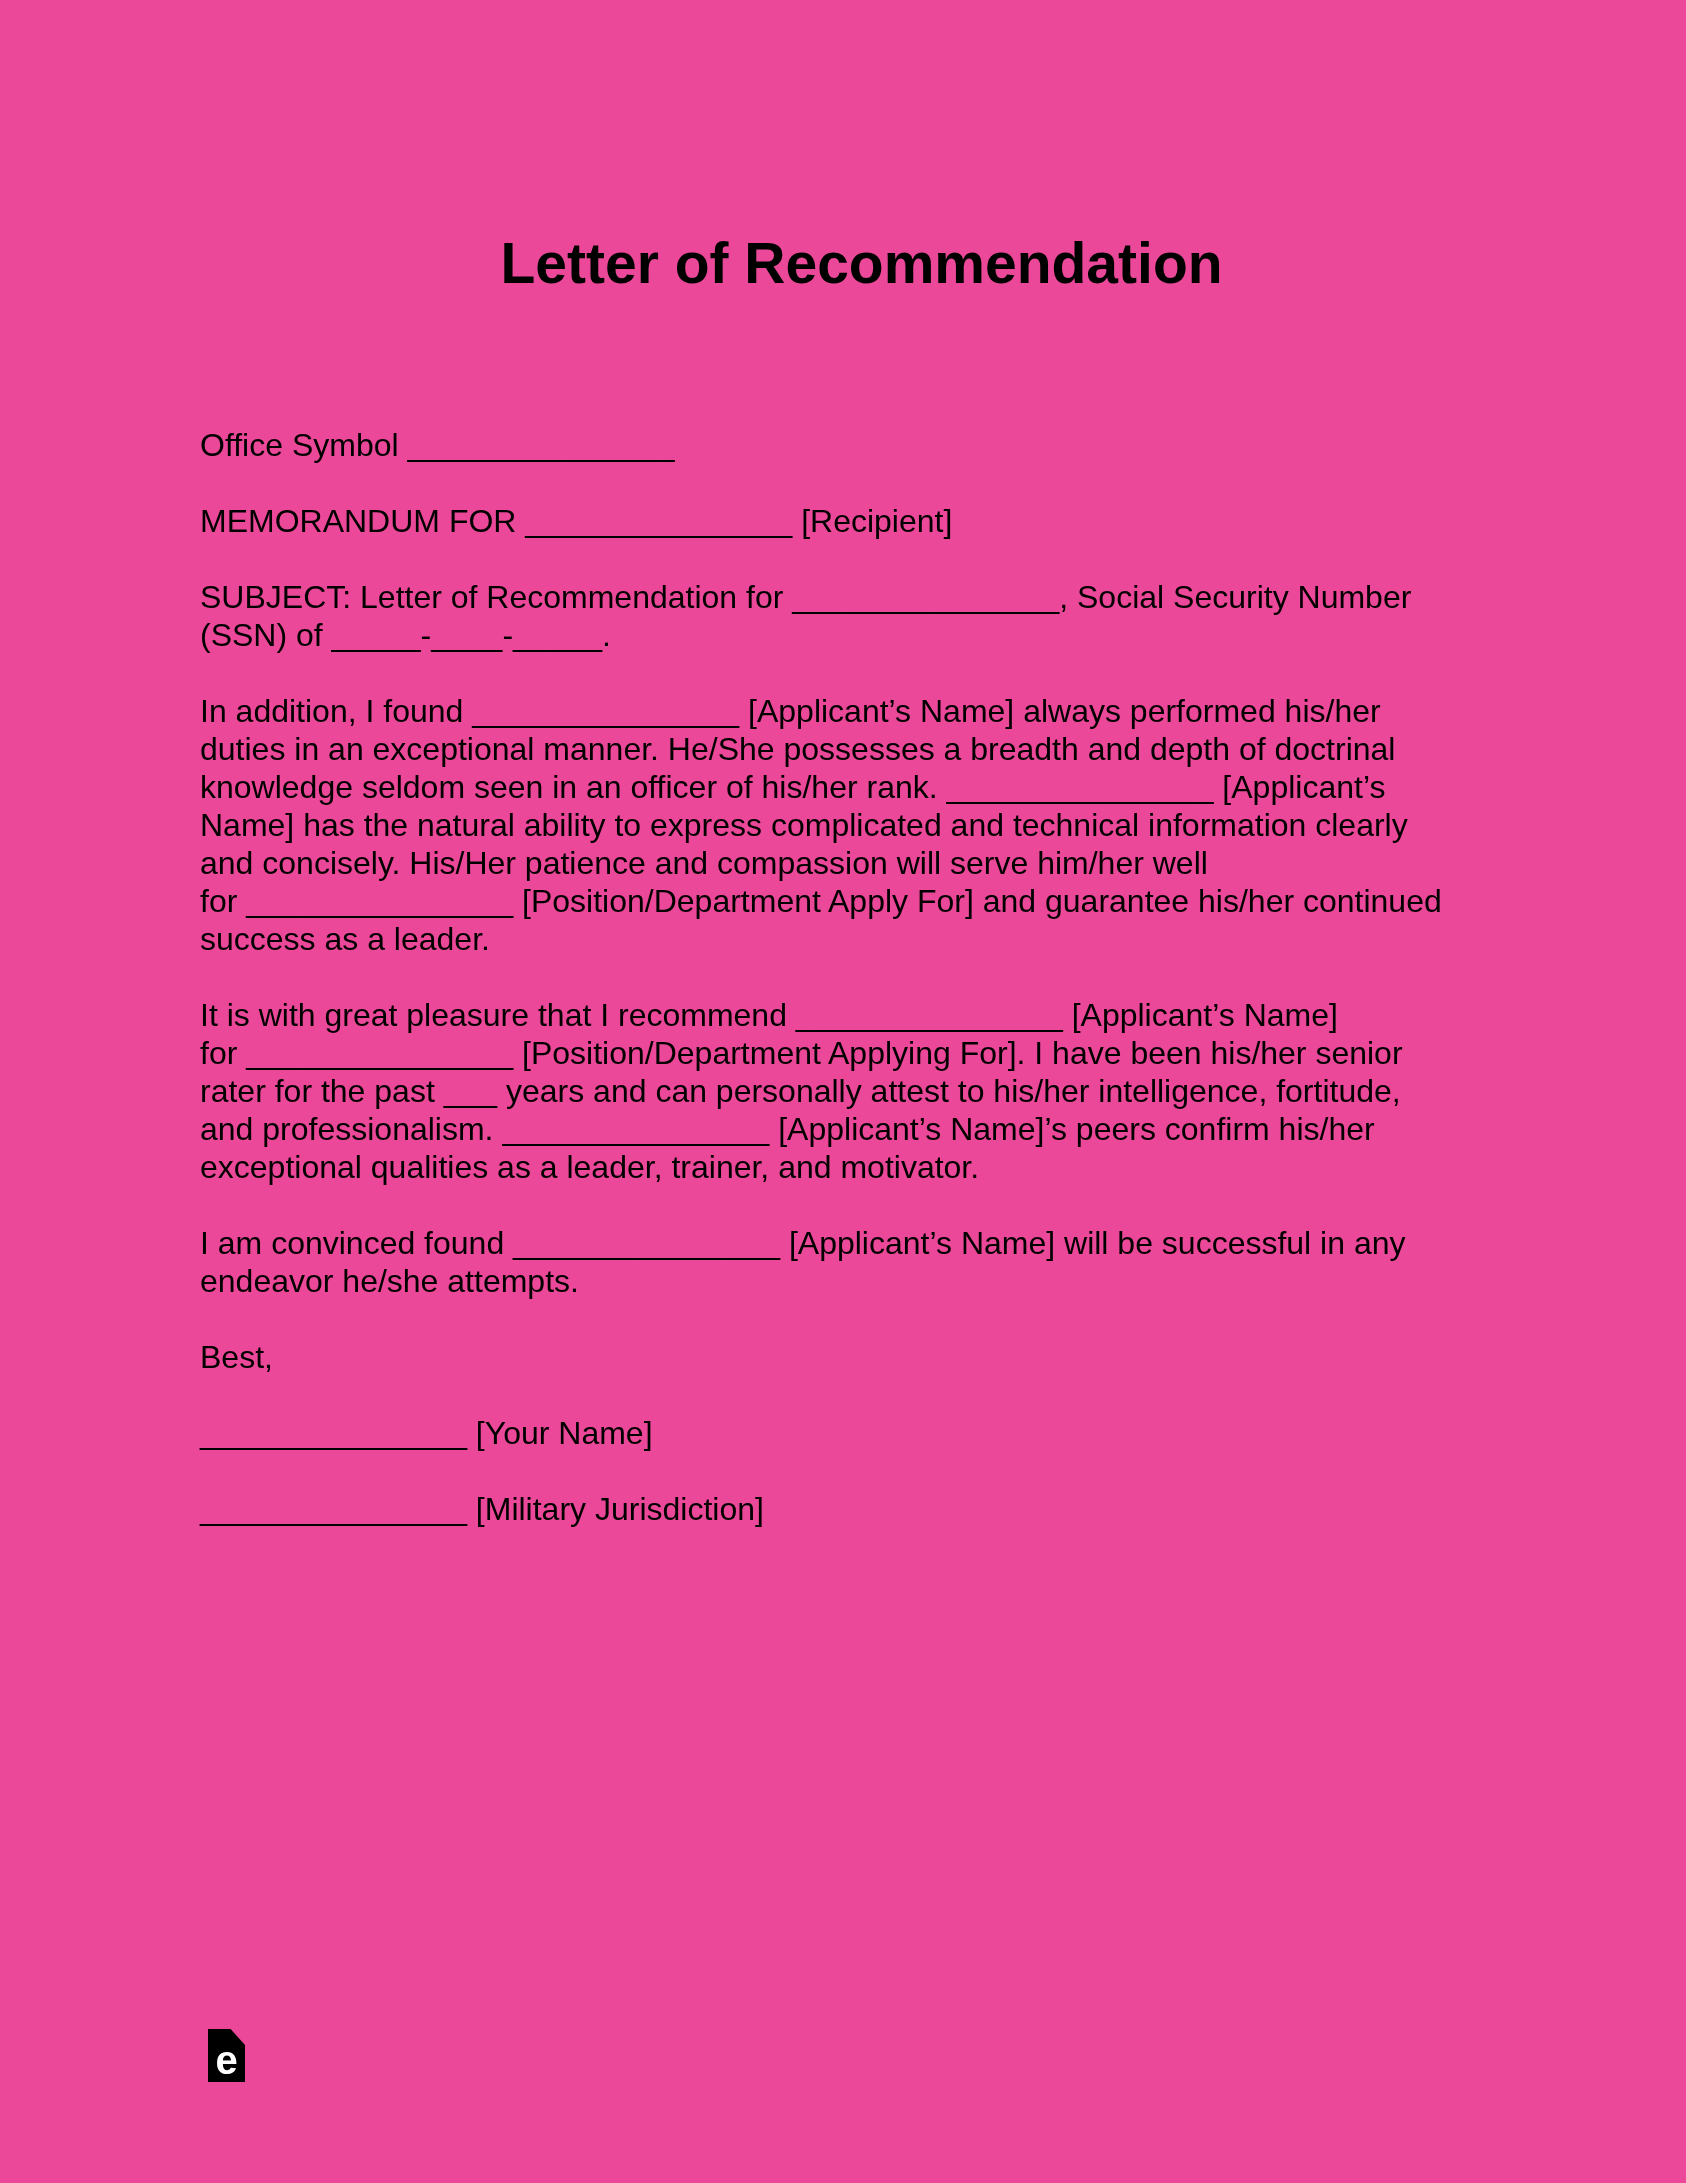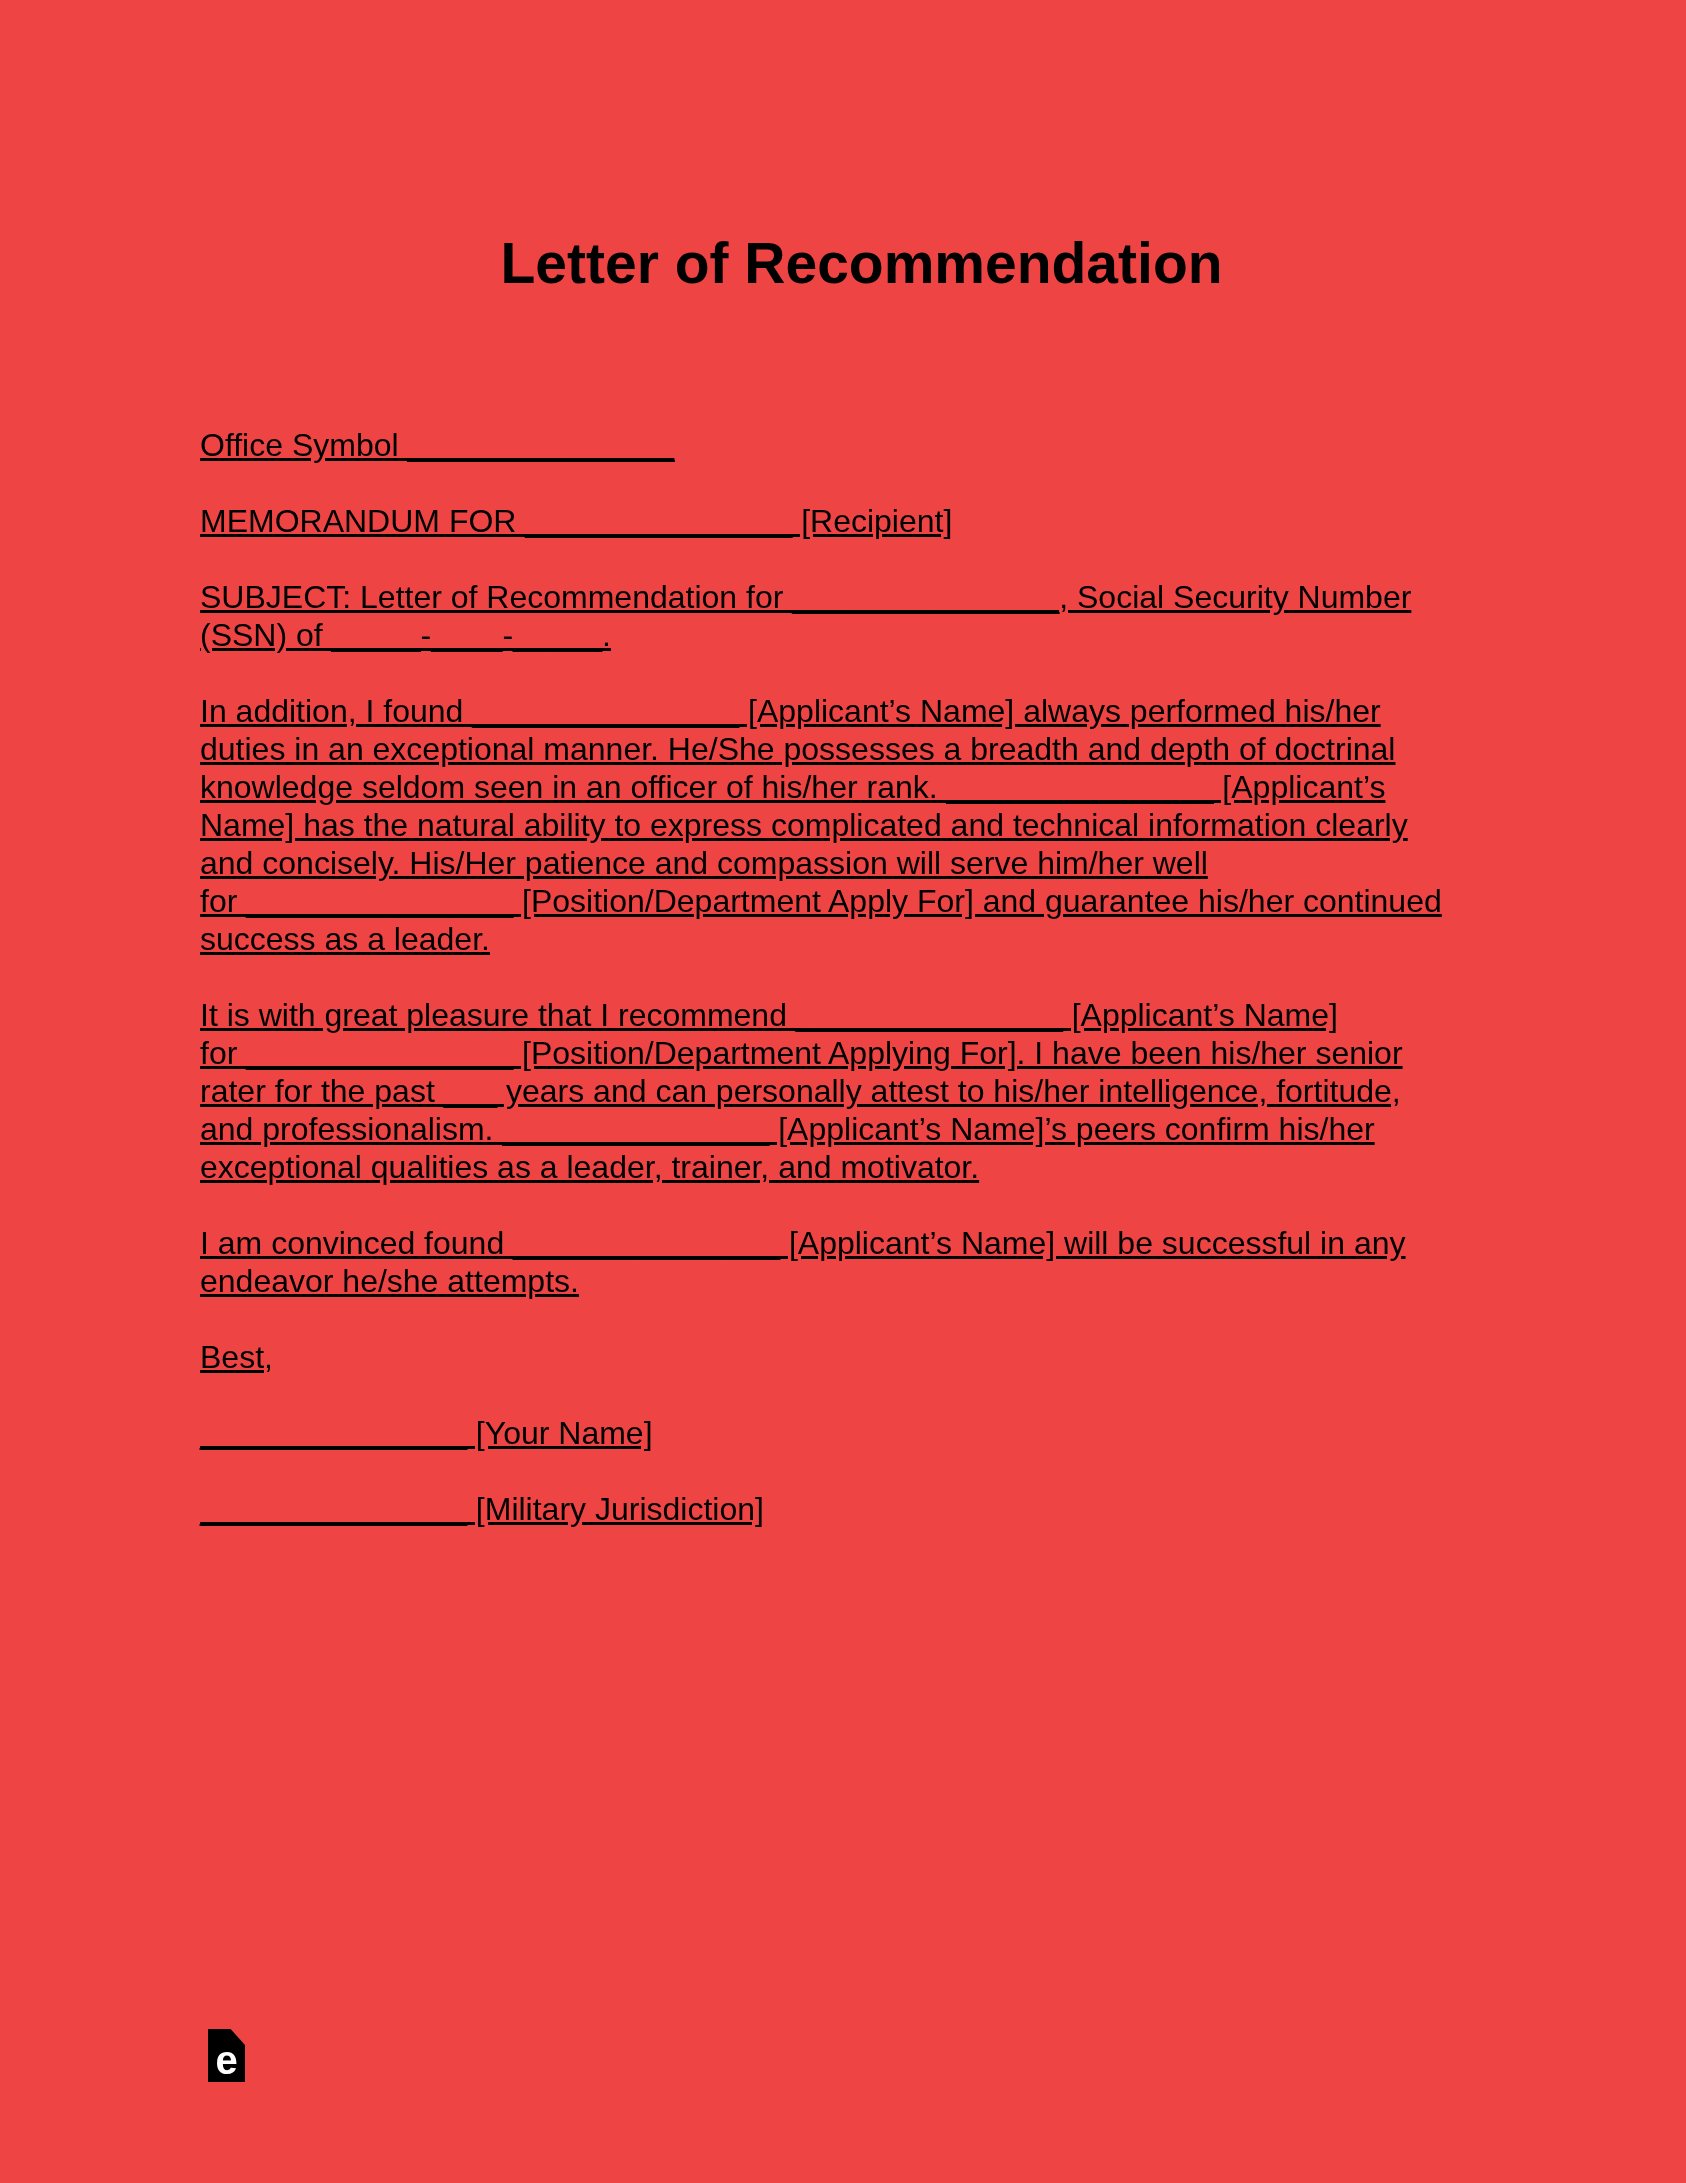--- a/index.html
+++ b/index.html
@@ -1,20 +1,20 @@
 <!DOCTYPE html>
 <html style="font-size:10.6px"><head>
 <meta charset="utf-8">
 <style>
   html, body { margin: 0; padding: 0; background: #ffffff; }
   .page {
     position: relative;
     width: 1687px;
     height: 2183px;
-    background: #ef4444;
+    background: #ec4899;
     color: #000000;
     font-family: "Liberation Sans", sans-serif;
     overflow: hidden;
   }
   .content {
     margin-left: 200px;
     width: 1323px;
   }
   .title {
     margin: 235px 0 134px 0;
@@ -22,21 +22,20 @@
     line-height: 57px;
     font-weight: bold;
     text-align: center;
     letter-spacing: 0;
   }
   .line, .para {
     font-size: 32px;
     line-height: 38px;
     margin: 0 0 38px 0;
     white-space: pre-line; 
-    text-decoration: underline;
   }
   .logo {
     position: absolute;
     left: 208px;
     top: 2029px;
     width: 37px;
     height: 53px;
     background: #000000;
     clip-path: polygon(0 0, 61% 0, 100% 30%, 100% 100%, 0 100%);
     display: flex;

